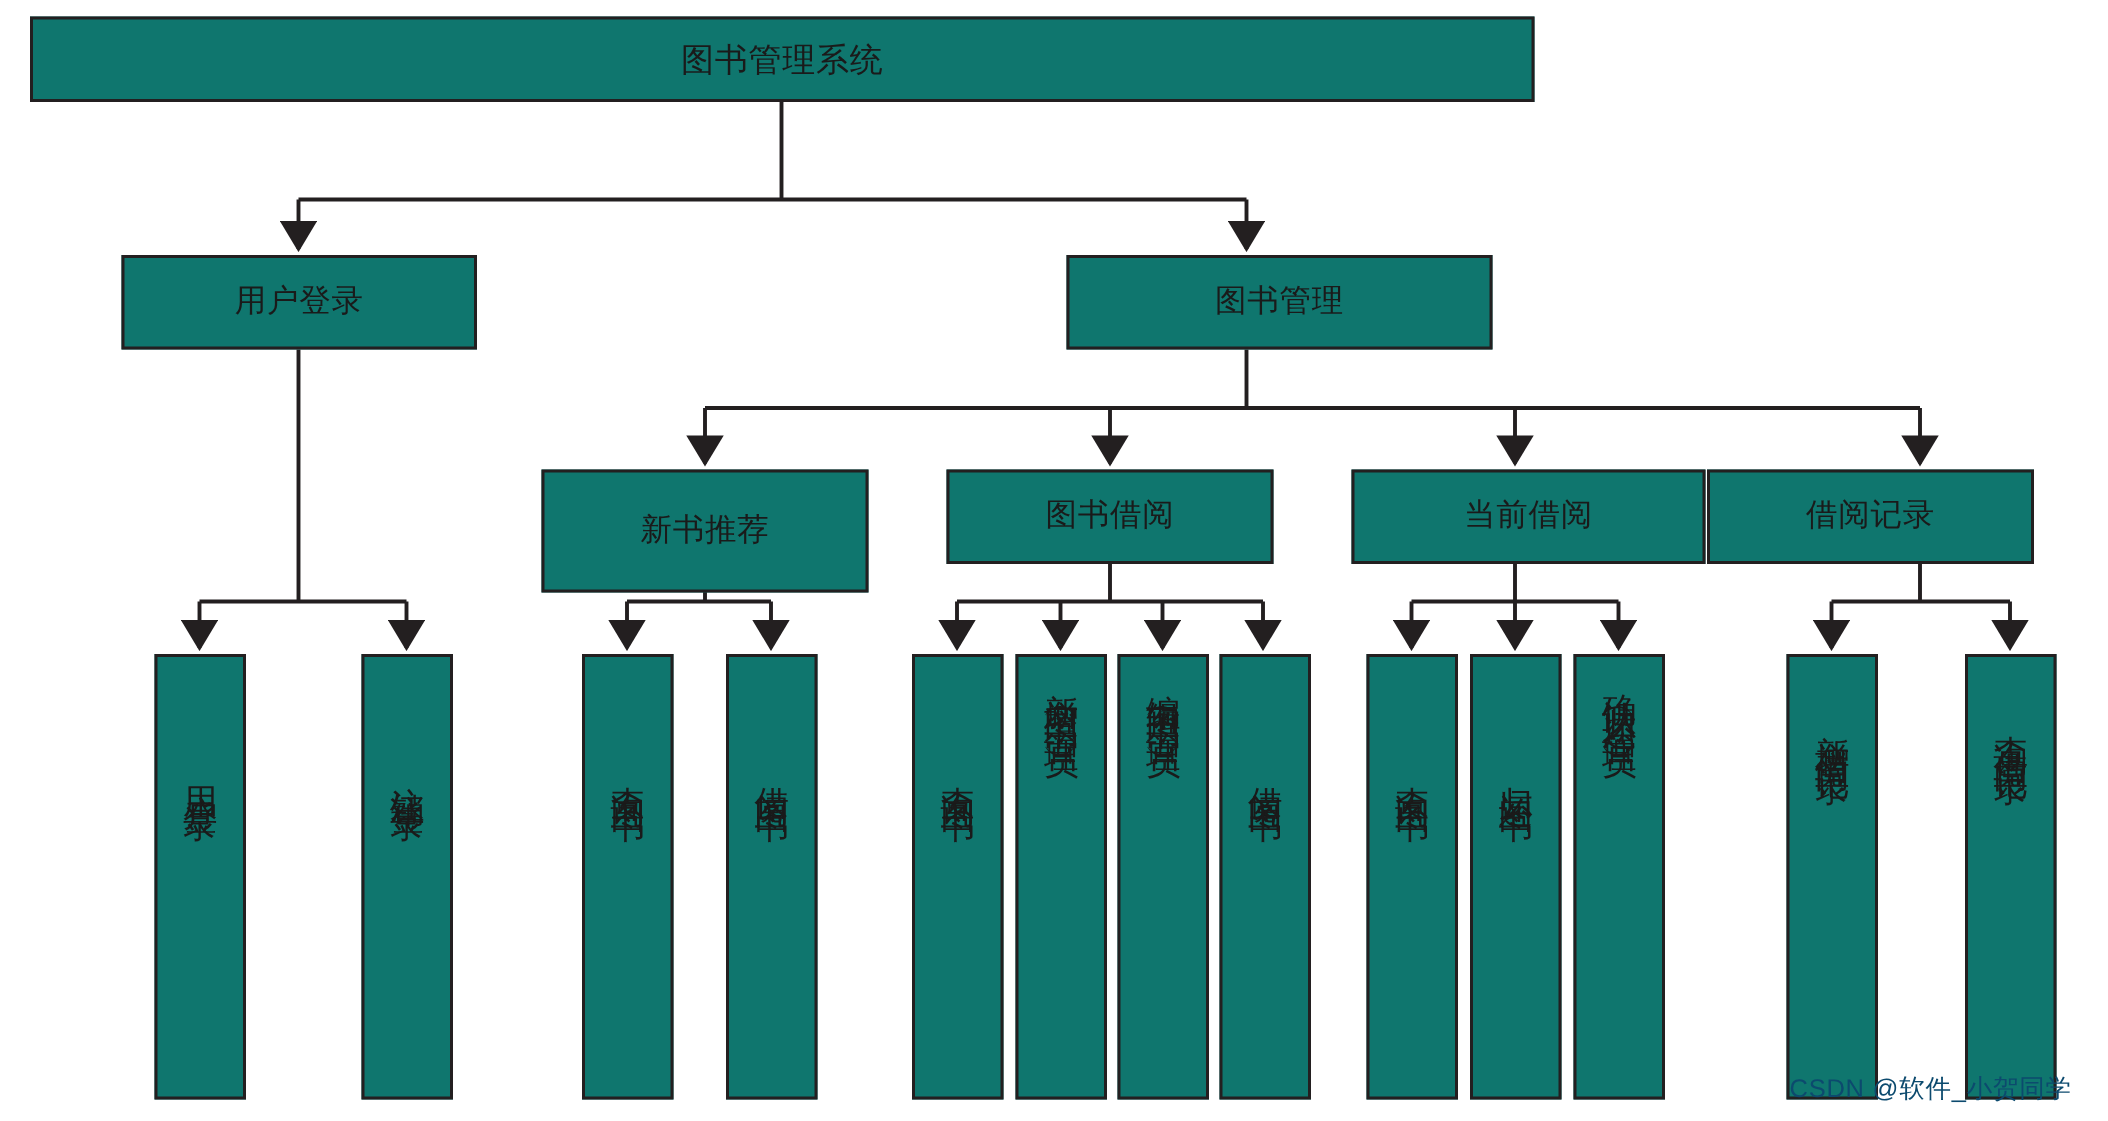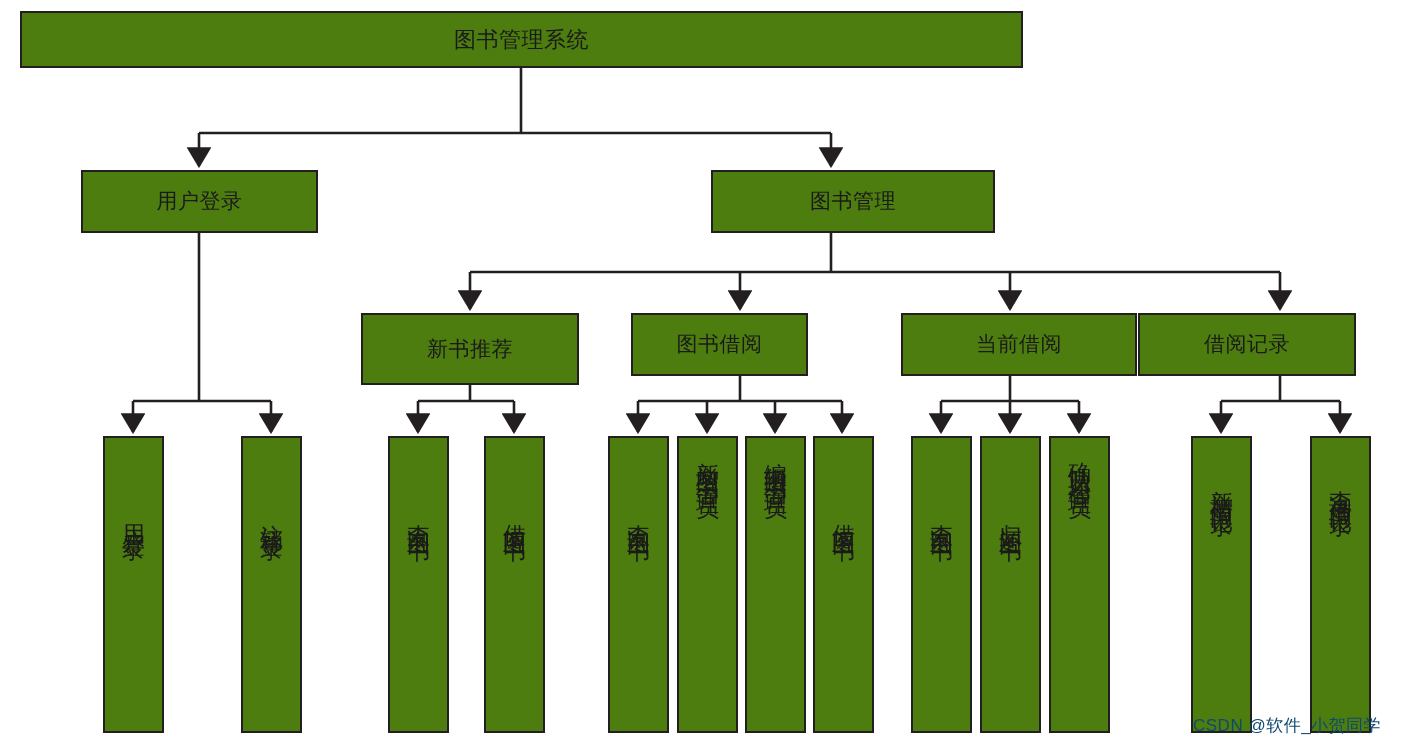--- a/index.html
+++ b/index.html
@@ -22,21 +22,21 @@
     left: 0;
     top: 0;
     width: 1405px;
     height: 747px;
     pointer-events: none;
   }
   .node {
     position: absolute;
     box-sizing: border-box;
     border: 2px solid #231f20;
-    background: #4d7c0f;
+    background: #0f766e;
     display: flex;
     align-items: center;
     justify-content: center;
     color: #1a1a1a;
   }
   .node .label {
     font-size: 21px;
     line-height: 1.18;
     white-space: nowrap;
     letter-spacing: 0.5px;
@@ -123,25 +123,25 @@
   </div>
 
   <div class="node" style="left:81px; top:170px; width:237px; height:63px;">
     <span class="label">用户登录</span>
   </div>
 
   <div class="node" style="left:711px; top:170px; width:284px; height:63px;">
     <span class="label">图书管理</span>
   </div>
 
-  <div class="node" style="left:361px; top:313px; width:218px; height:72px;">
+  <div class="node" style="left:361px; top:313px; width:218px; height:82px;">
     <span class="label">新书推荐</span>
   </div>
 
-  <div class="node" style="left:631px; top:313px; width:177px; height:63px;">
+  <div class="node" style="left:631px; top:313px; width:218px; height:63px;">
     <span class="label">图书借阅</span>
   </div>
 
   <div class="node" style="left:901px; top:313px; width:236px; height:63px;">
     <span class="label">当前借阅</span>
   </div>
 
   <div class="node" style="left:1138px; top:313px; width:218px; height:63px;">
     <span class="label">借阅记录</span>
   </div>

